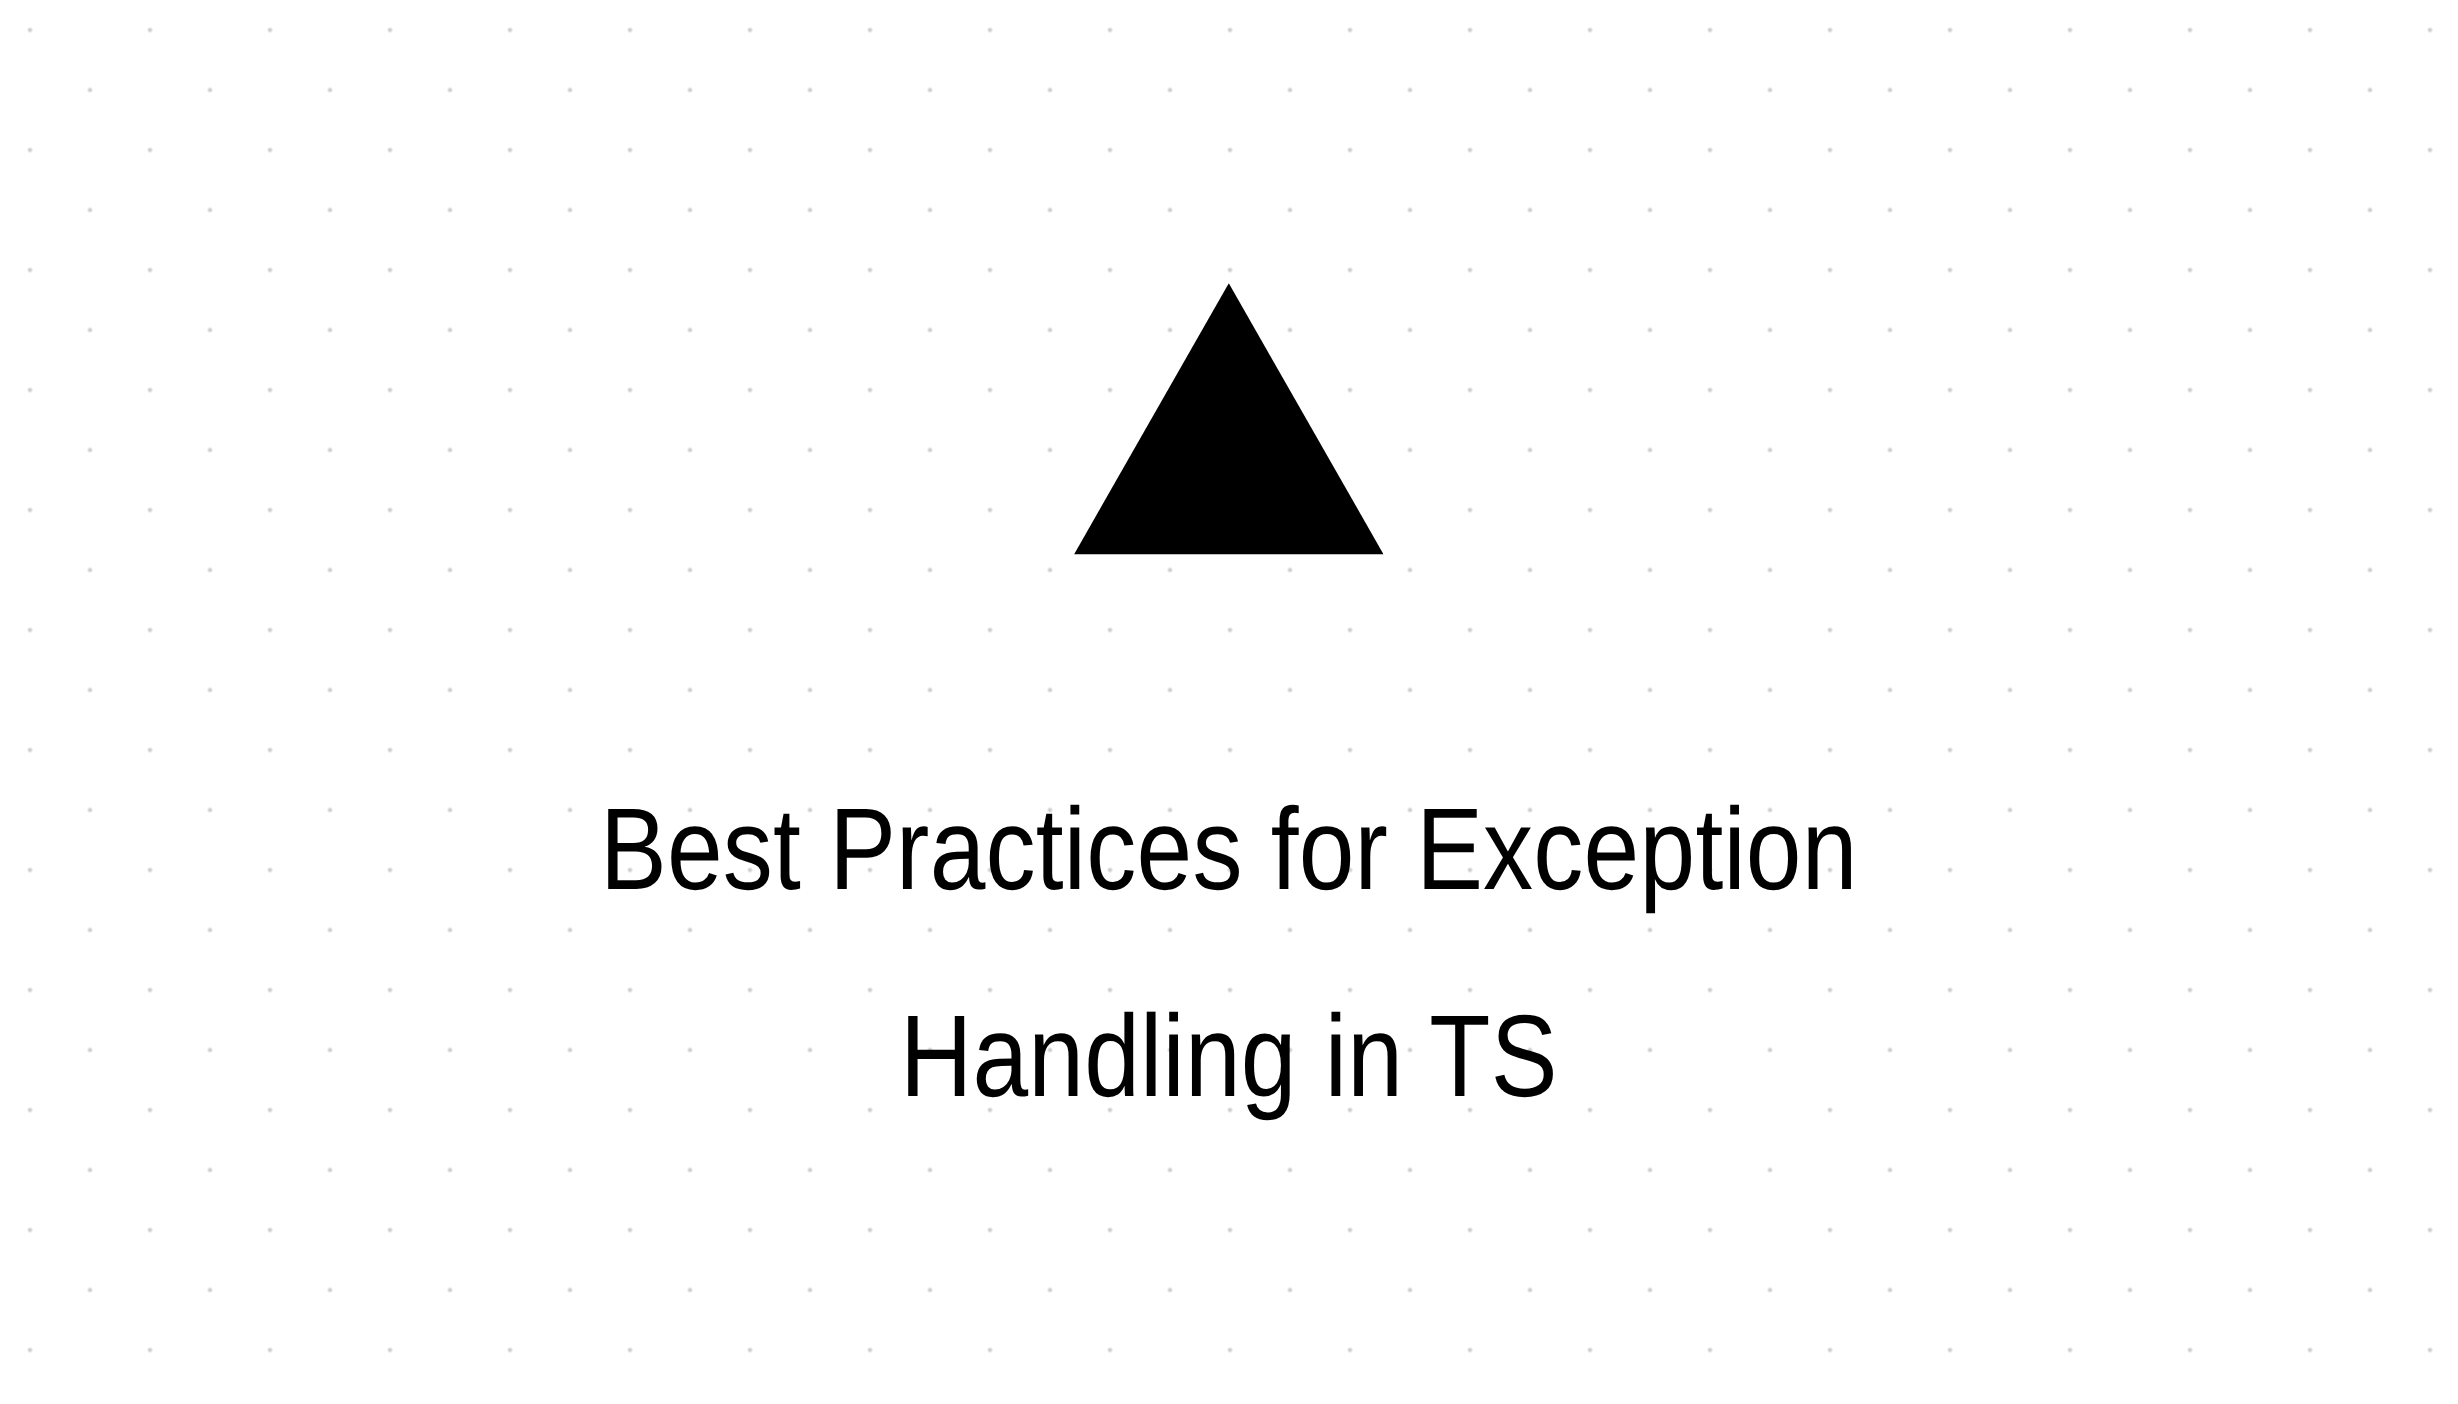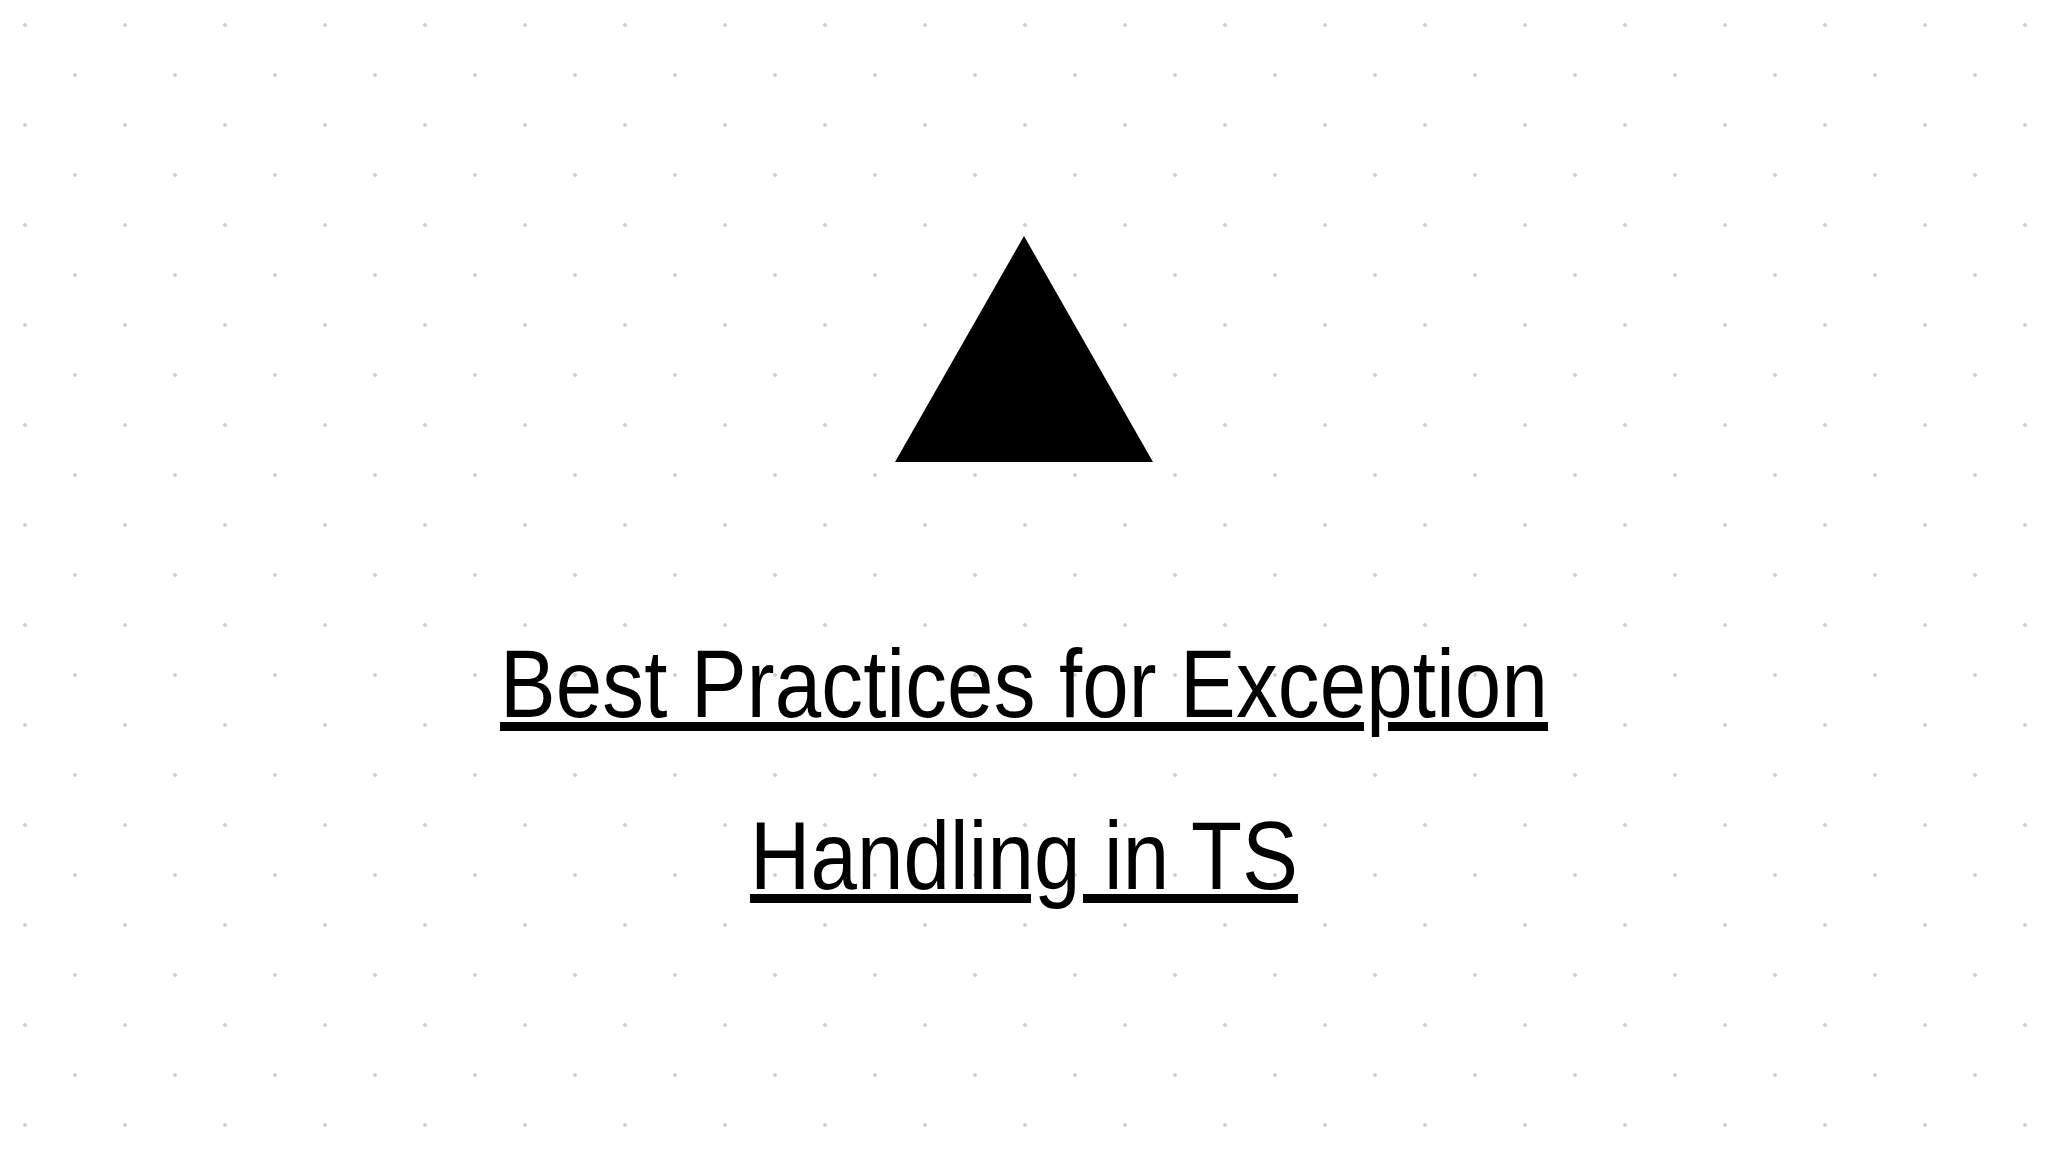--- a/index.html
+++ b/index.html
@@ -53,25 +53,24 @@
     transform: translateX(-50%);
     width: 258px;
     height: 226px;
     display: block;
   }
 
   #title-block {
     position: absolute;
     left: 0;
     right: 0;
-    top: 598px;
+    top: 622px;
     text-align: center;
     padding: 0 120px;
     box-sizing: border-box;
-    text-decoration: underline;
   }
 
   .title-line {
     display: block;
     color: #000000;
     font-family: "Liberation Sans Narrow", "Liberation Sans", sans-serif;
     font-weight: 400;
     font-size: 97px;
     line-height: 172px;
     letter-spacing: 0.2px;

